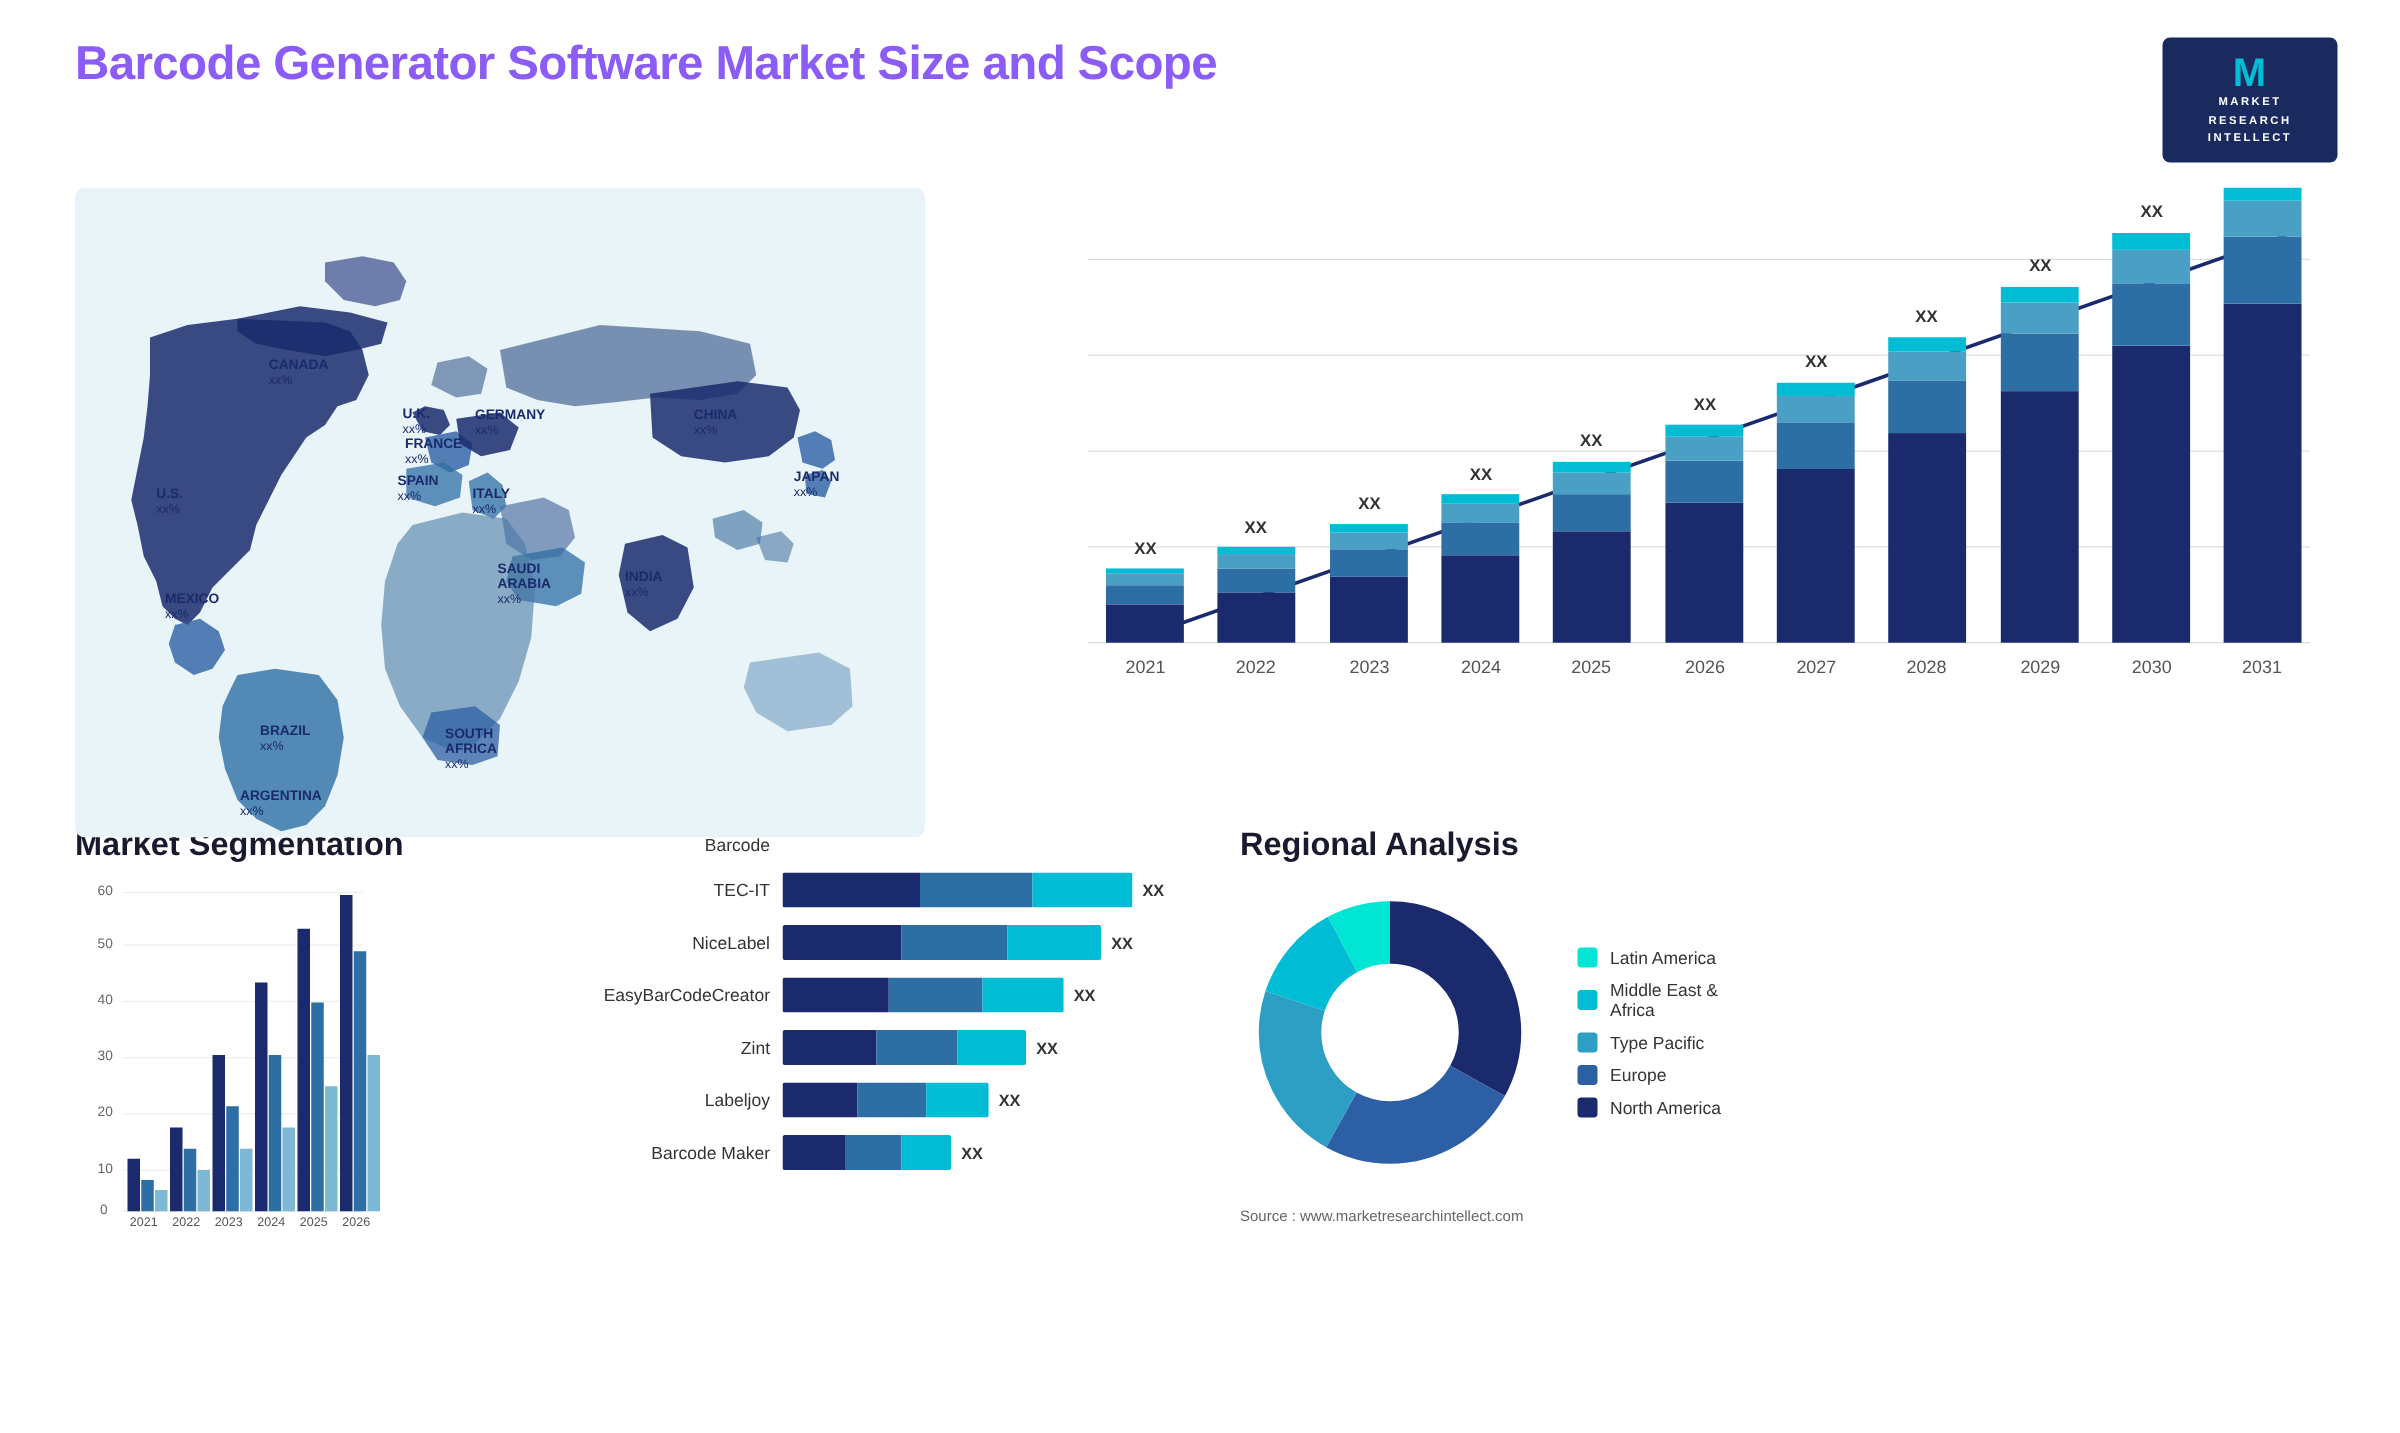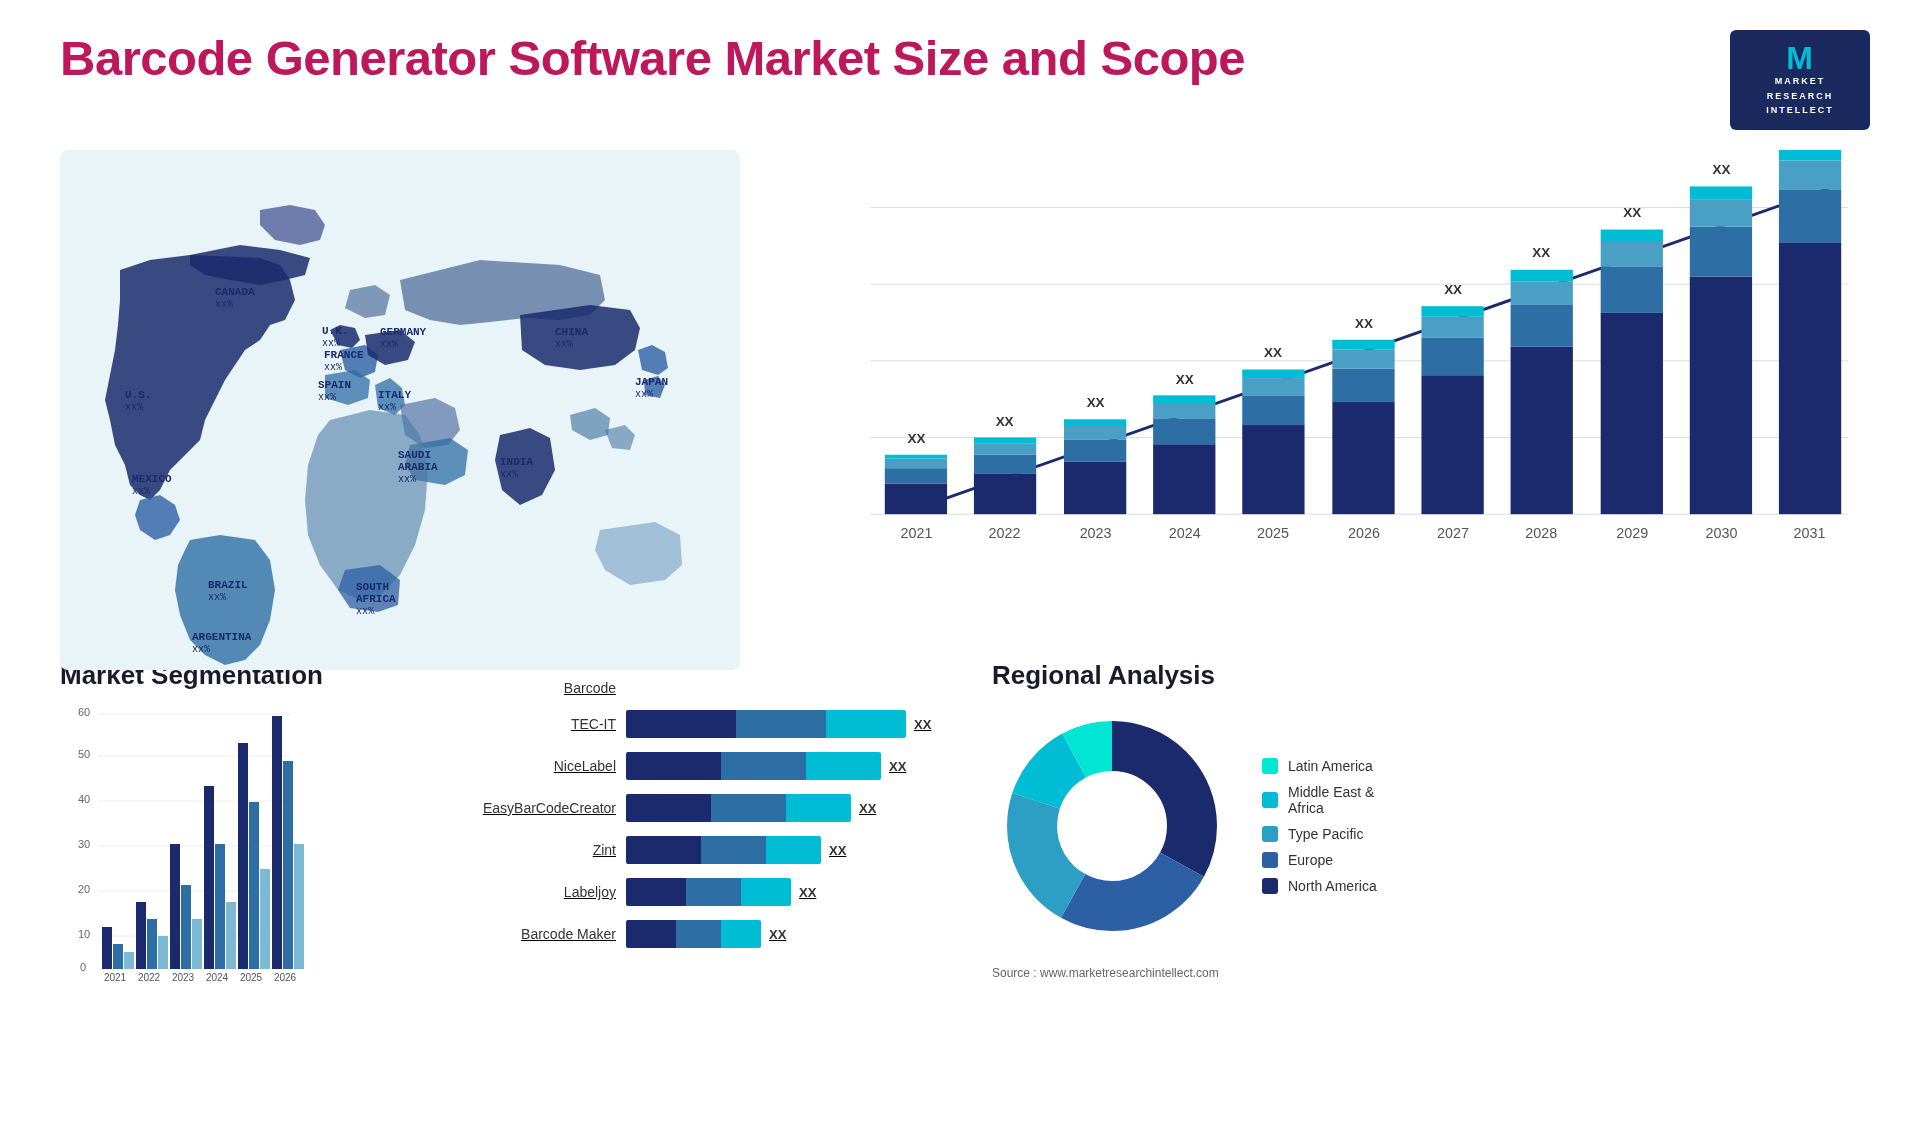--- a/index.html
+++ b/index.html
@@ -13,23 +13,23 @@
     }
 
     
     .header {
       display: flex;
       justify-content: space-between;
       align-items: flex-start;
       padding: 30px 50px 20px 60px;
     }
     .page-title {
-      font-size: 49px;
+      font-size: 38px;
       font-weight: 700;
-      color: #be185d;
+      color: #8b5cf6;
       letter-spacing: -0.5px;
     }
     .logo-area {
       display: flex;
       flex-direction: column;
       align-items: center;
     }
     .logo-box {
       width: 140px;
       height: 100px;
@@ -72,21 +72,20 @@
       display: flex;
       gap: 40px;
       margin-bottom: 40px;
     }
 
     
     .map-container {
       flex: 0 0 680px;
       height: 460px;
       position: relative;
-      font-family: Liberation Mono, monospace;
     }
 
     
     .bar-chart-container {
       flex: 1;
       height: 460px;
       position: relative;
       padding-left: 30px;
     }
 
@@ -150,22 +149,21 @@
     }
     .legend-dot {
       width: 14px;
       height: 14px;
       border-radius: 50%;
       flex-shrink: 0;
     }
 
     
     .players-bars {
-      margin-top: 20px;
-      text-decoration: underline;
+      margin-top: 8px;
     }
     .player-row {
       display: flex;
       align-items: center;
       margin-bottom: 14px;
       gap: 10px;
     }
     .player-name {
       width: 160px;
       font-size: 14px;

